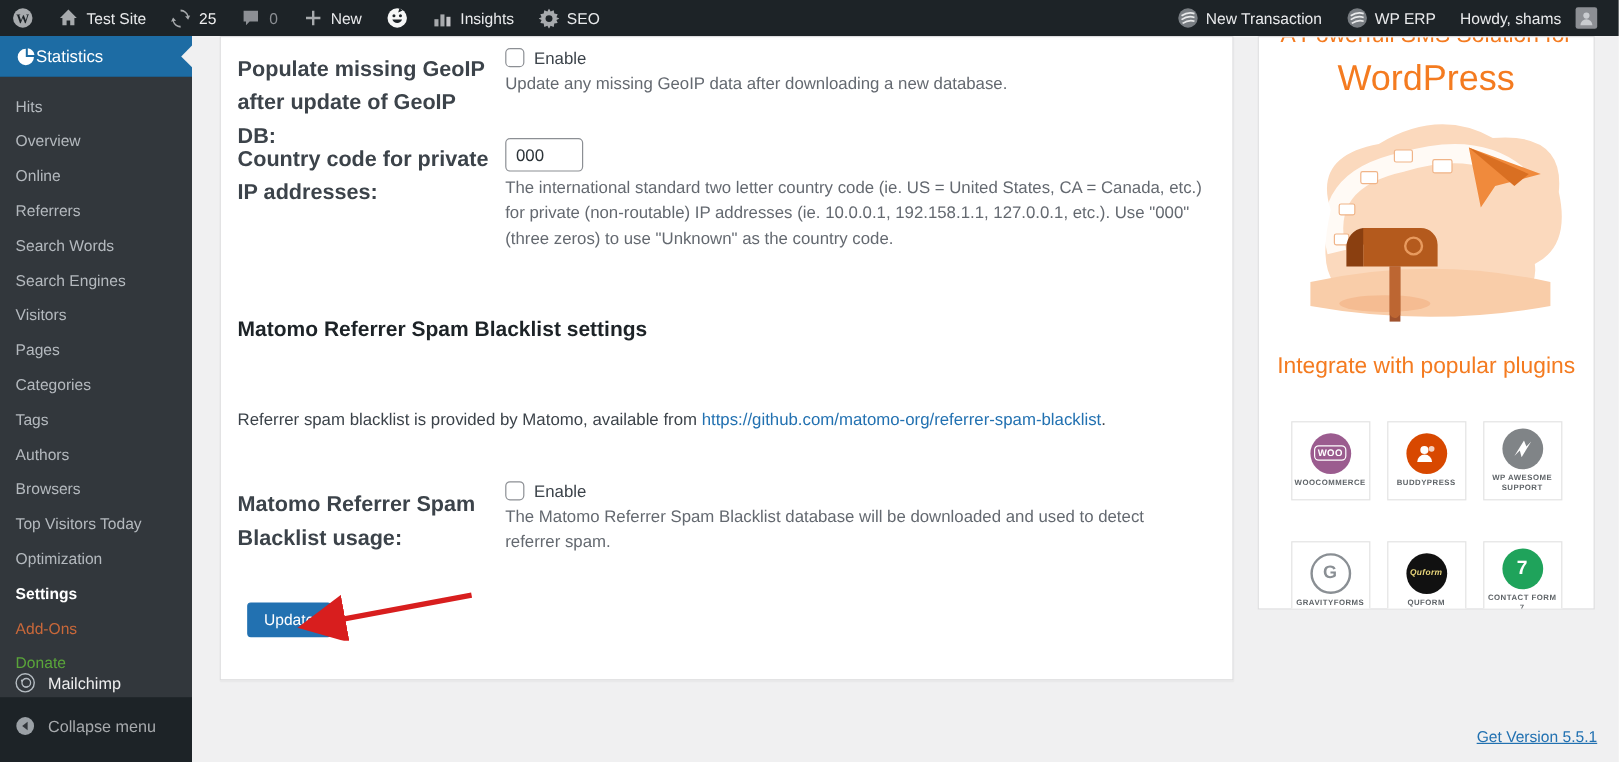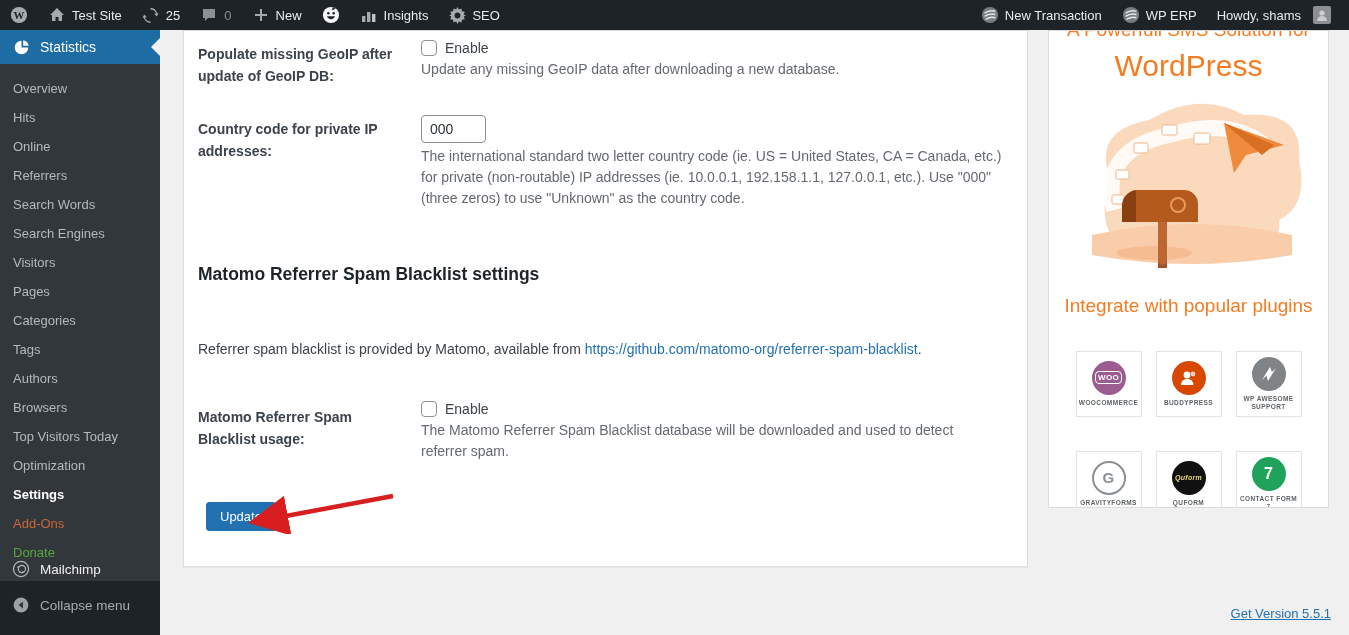--- a/index.html
+++ b/index.html
@@ -11,35 +11,35 @@
   .ab-left { display:flex; align-items:center; height:100%; }
   .ab-right { margin-left:auto; display:flex; align-items:center; height:100%; padding-right:8px; }
   .ab-item { display:flex; align-items:center; gap:6px; padding:0 10px; height:100%; color:#e9eaec; font-size:13px; cursor:pointer; }
   .ab-item .num { color:#f0f0f1; }
   .ab-item .muted { color:#8c8f94; }
   .ab-icon { display:inline-flex; align-items:center; justify-content:center; width:18px; height:18px; }
   .avatar { width:18px; height:18px; background:#8c8f94; border-radius:2px; display:inline-flex; align-items:center; justify-content:center; margin-left:6px; }
 
   
   .sidemenu { position:absolute; top:30px; left:0; width:160px; height:605px; background:#1d2327; }
-  .menu-head { height:34px; background:#1d6ca4; color:#fff; display:flex; align-items:center; gap:10px; padding-left:12px; font-size:14px; position:relative; cursor:pointer; }
+  .menu-head { height:34px; background:#1d6ca4; color:#fff; display:flex; align-items:center; padding-left:12px; font-size:14px; position:relative; cursor:pointer; }
   .menu-head .notch { position:absolute; right:0; top:50%; transform:translateY(-50%); width:0; height:0; border-top:9px solid transparent; border-bottom:9px solid transparent; border-right:9px solid #f0f0f1; }
   .submenu { background:#32373c; padding:10px 0 14px 0; }
   .submenu a { display:block; padding:7px 12px 7px 13px; color:#b4b9be; font-size:13px; text-decoration:none; cursor:pointer; }
   .submenu a.current { color:#fff; font-weight:bold; }
   .submenu a.addons { color:#c9683a; }
   .submenu a.donate { color:#5aa53a; }
   .menu-bottom { position:absolute; left:0; bottom:12px; width:160px; }
   .menu-row { display:flex; align-items:center; gap:10px; padding:9px 12px; color:#eee; font-size:13.5px; cursor:pointer; }
   .menu-row.dim { color:#a7aaad; }
 
   
   .card { position:absolute; left:183px; top:30px; width:845px; height:537px; background:#fff; border:1px solid #dcdcde; box-shadow:0 1px 1px rgba(0,0,0,.04); }
   .frow { position:absolute; left:14px; }
-  .rowlabel { width:210px; font-weight:bold; font-size:14px; color:#3c434a; line-height:1.55; }
+  .rowlabel { width:210px; font-weight:bold; font-size:18px; color:#3c434a; line-height:1.55; }
   .field { position:absolute; left:237px; }
   .chk-line { display:flex; align-items:center; gap:8px; font-size:14px; color:#3c434a; }
   .checkbox { appearance:none; -webkit-appearance:none; width:16px; height:16px; border:1px solid #8c8f94; border-radius:4px; background:#fff; cursor:pointer; margin:0; }
   .desc { color:#646970; font-size:14px; line-height:21px; margin-top:3px; max-width:600px; }
   .txtinput { width:65px; height:28px; border:1px solid #8c8f94; border-radius:4px; font-size:14px; color:#2c3338; padding:0 8px; font-family:"Liberation Sans",sans-serif; }
   .h3 { position:absolute; left:14px; font-size:17.5px; font-weight:bold; color:#1d2327; }
   .para { position:absolute; left:14px; font-size:14px; color:#3c434a; }
   .para a { color:#2271b1; text-decoration:none; cursor:pointer; }
   .btn-primary { position:absolute; left:22px; top:471px; background:#2271b1; border:1px solid #2271b1; color:#fff; font-size:13px; padding:6px 13px; border-radius:3px; cursor:pointer; font-family:"Liberation Sans",sans-serif; }
   .arrow-svg { position:absolute; left:57px; top:455px; pointer-events:none; }
@@ -175,22 +175,22 @@
     <span class="ab-icon">
       <svg width="17" height="17" viewBox="0 0 20 20">
           <path d="M10 2 a8 8 0 1 0 8 8 L10 10 Z" fill="#fff"></path>
           <path d="M12 1.5 a8 8 0 0 1 6.5 6.5 L12 8 Z" fill="#fff"></path>
         </svg>
     </span>
     <span>Statistics</span>
     <span class="notch"></span>
   </div>
   <div class="submenu">
+    <a>Hits</a>
     <a>Overview</a>
-    <a>Hits</a>
     <a>Online</a>
     <a>Referrers</a>
     <a>Search Words</a>
     <a>Search Engines</a>
     <a>Visitors</a>
     <a>Pages</a>
     <a>Categories</a>
     <a>Tags</a>
     <a>Authors</a>
     <a>Browsers</a>

